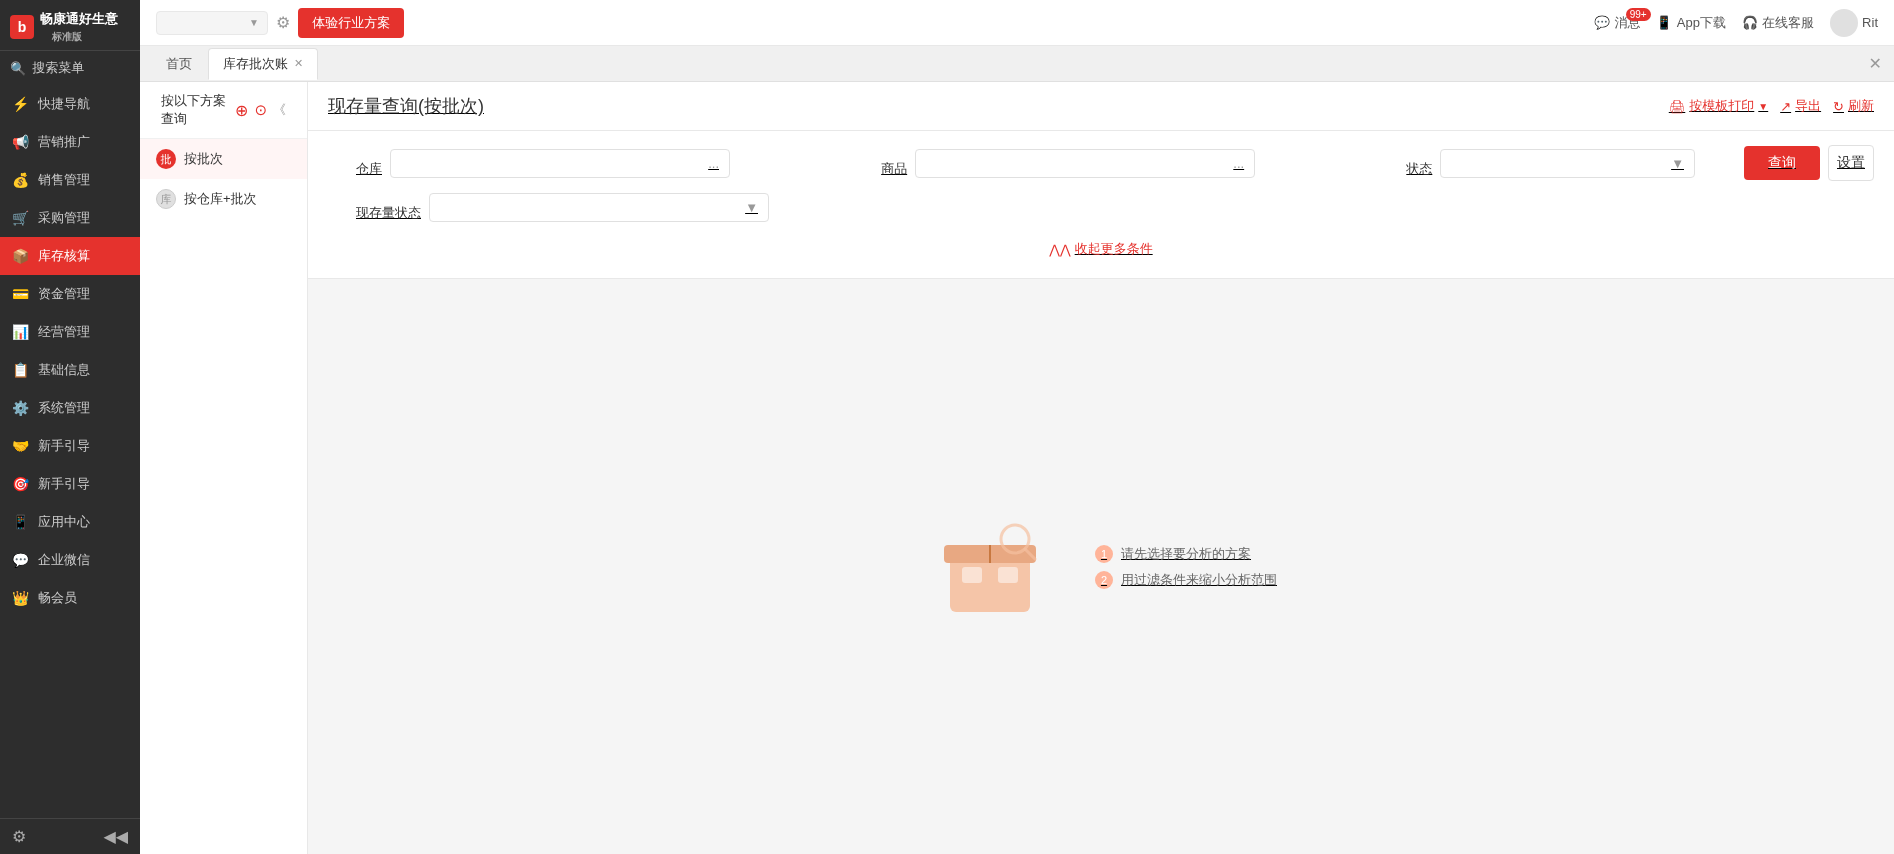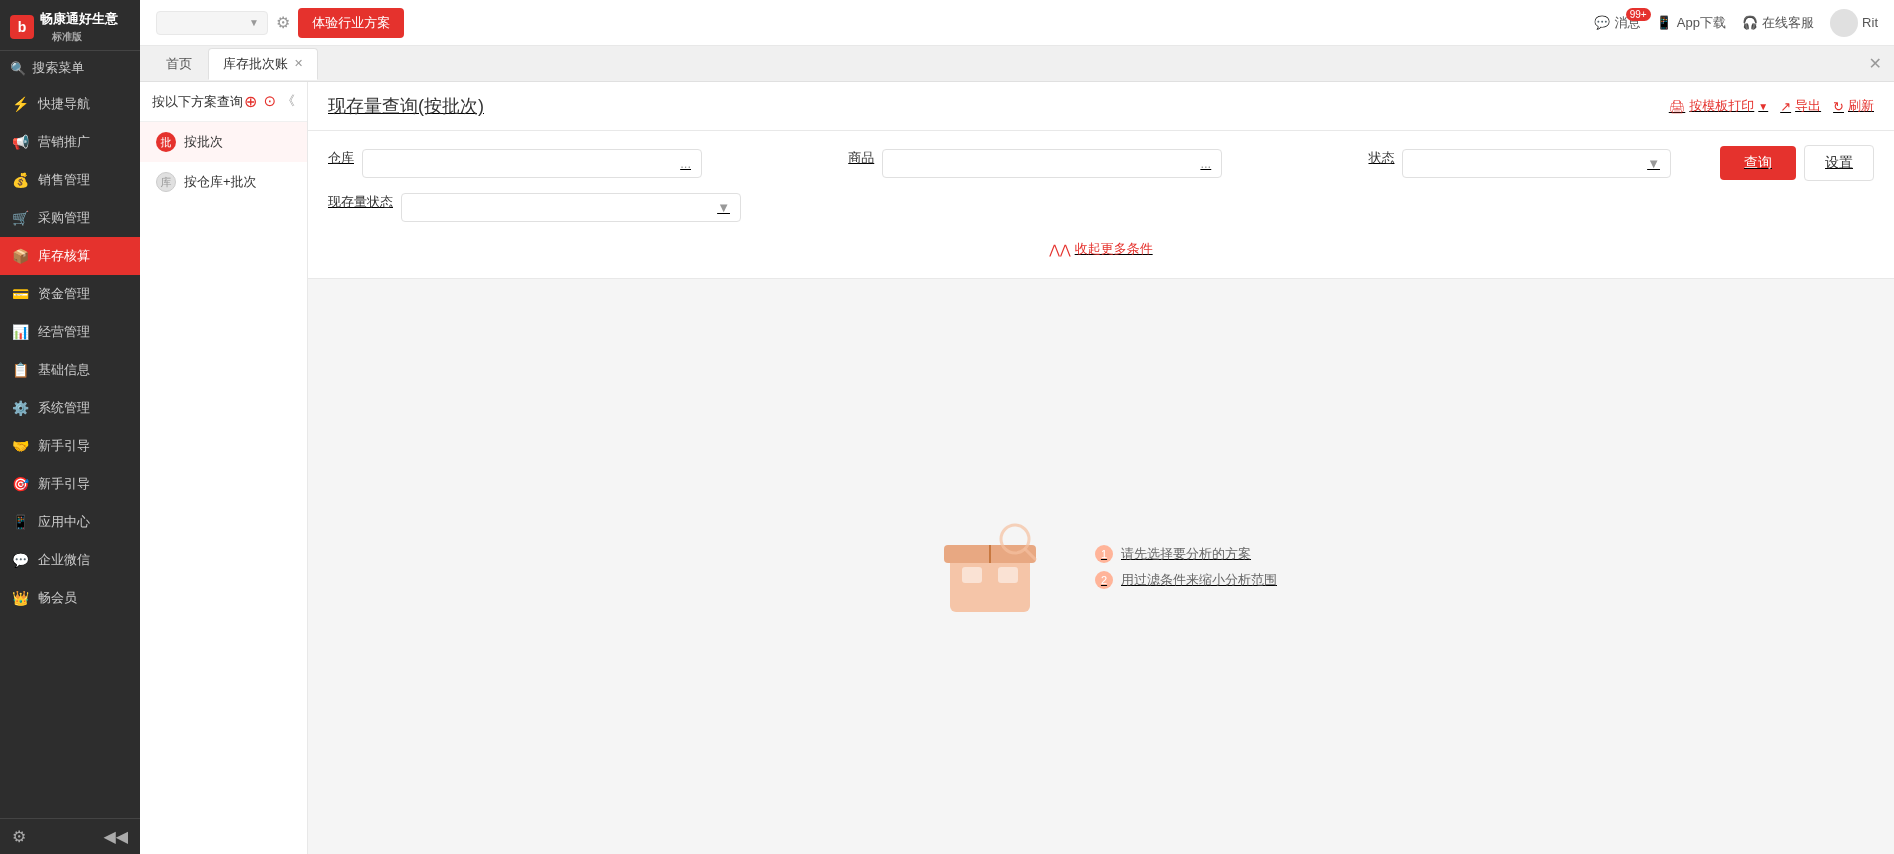--- a/index.html
+++ b/index.html
@@ -41,21 +41,21 @@
     .tab { display: flex; align-items: center; gap: 6px; padding: 6px 14px; border-radius: 4px 4px 0 0; cursor: pointer; font-size: 13px; color: #555; background: #e0e0e0; }
     .tab.active { background: #fff; color: #333; border: 1px solid #e0e0e0; border-bottom: 1px solid #fff; }
     .tab-close { color: #999; font-size: 11px; cursor: pointer; }
     .tab-home { background: transparent; color: #555; }
 
     
     .content { flex: 1; display: flex; overflow: hidden; background: #f5f5f5; }
 
     
     .left-panel { width: 168px; background: #fff; border-right: 1px solid #e8e8e8; flex-shrink: 0; display: flex; flex-direction: column; }
-    .left-panel-header { display: flex; align-items: center; justify-content: space-between; padding: 10px 12px; border-bottom: 1px solid #f0f0f0; }
+    .left-panel-header { display: flex; align-items: center; justify-content: space-between; padding: 10px 21px; border-bottom: 1px solid #f0f0f0; }
     .left-panel-title { font-size: 13px; color: #333; }
     .left-panel-actions { display: flex; gap: 6px; color: #999; }
     .left-panel-item { display: flex; align-items: center; gap: 8px; padding: 10px 16px; cursor: pointer; }
     .left-panel-item.active { background: #fff5f5; }
     .plan-icon { width: 20px; height: 20px; border-radius: 50%; display: flex; align-items: center; justify-content: center; font-size: 11px; }
     .plan-icon.red { background: #e5322d; color: #fff; }
     .plan-icon.gray { background: #e0e0e0; color: #999; border: 1px solid #ccc; }
     .left-panel-item-label { font-size: 13px; color: #333; }
 
     
@@ -65,29 +65,29 @@
     .page-header { background: #fff; padding: 12px 20px; border-bottom: 1px solid #e8e8e8; display: flex; align-items: center; justify-content: space-between; flex-shrink: 0; }
     .page-title { font-size: 18px; color: #333; font-weight: 500; }
     .page-header-actions { display: flex; align-items: center; gap: 12px; }
     .btn-print { display: flex; align-items: center; gap: 4px; color: #e5322d; font-size: 13px; cursor: pointer; background: none; border: none; }
     .btn-export { display: flex; align-items: center; gap: 4px; color: #e5322d; font-size: 13px; cursor: pointer; background: none; border: none; }
     .btn-refresh { display: flex; align-items: center; gap: 4px; color: #e5322d; font-size: 13px; cursor: pointer; background: none; border: none; }
 
     
     .filter-area { background: #fff; padding: 14px 20px; border-bottom: 1px solid #e8e8e8; flex-shrink: 0; }
     .filter-row { display: flex; align-items: center; gap: 16px; margin-bottom: 12px; flex-wrap: wrap; }
-    .filter-item { display: flex; align-items: flex-start; gap: 8px; flex: 1; min-width: 200px; }
+    .filter-item { display: flex; align-items: flex-end; gap: 8px; flex: 1; min-width: 200px; margin-left: 28px; }
     .filter-label { font-size: 13px; color: #333; white-space: nowrap; }
     .filter-input { flex: 1; border: 1px solid #e0e0e0; border-radius: 4px; padding: 6px 10px; font-size: 13px; color: #999; outline: none; display: flex; align-items: center; justify-content: space-between; cursor: pointer; background: #fff; }
     .filter-select { flex: 1; border: 1px solid #e0e0e0; border-radius: 4px; padding: 6px 10px; font-size: 13px; color: #999; outline: none; display: flex; align-items: center; justify-content: space-between; cursor: pointer; background: #fff; }
     .filter-range { display: flex; align-items: center; gap: 8px; }
     .filter-range-input { width: 120px; border: 1px solid #e0e0e0; border-radius: 4px; padding: 6px 10px; font-size: 13px; outline: none; }
     .filter-range-sep { color: #999; }
     .btn-query { background: #e5322d; color: #fff; border: none; border-radius: 4px; padding: 8px 24px; font-size: 14px; cursor: pointer; }
-    .btn-setting { background: #fff; color: #333; border: 1px solid #e0e0e0; border-radius: 4px; padding: 8px 20px; font-size: 14px; cursor: pointer; }
+    .btn-setting { background: #fff; color: #333; border: 1px solid #e0e0e0; border-radius: 4px; padding: 8px 8px; font-size: 14px; cursor: pointer; }
     .filter-collapse { display: flex; align-items: center; justify-content: center; padding: 6px; color: #e5322d; font-size: 13px; cursor: pointer; gap: 4px; }
 
     
     .empty-state { flex: 1; display: flex; flex-direction: column; align-items: center; justify-content: center; gap: 20px; }
     .empty-tips { display: flex; flex-direction: column; gap: 8px; }
     .empty-tip { display: flex; align-items: flex-start; gap: 8px; font-size: 13px; color: #666; }
     .tip-num { width: 18px; height: 18px; border-radius: 50%; background: #ffb499; color: #fff; display: flex; align-items: center; justify-content: center; font-size: 11px; flex-shrink: 0; }
   </style>
 </head>
 <body>

